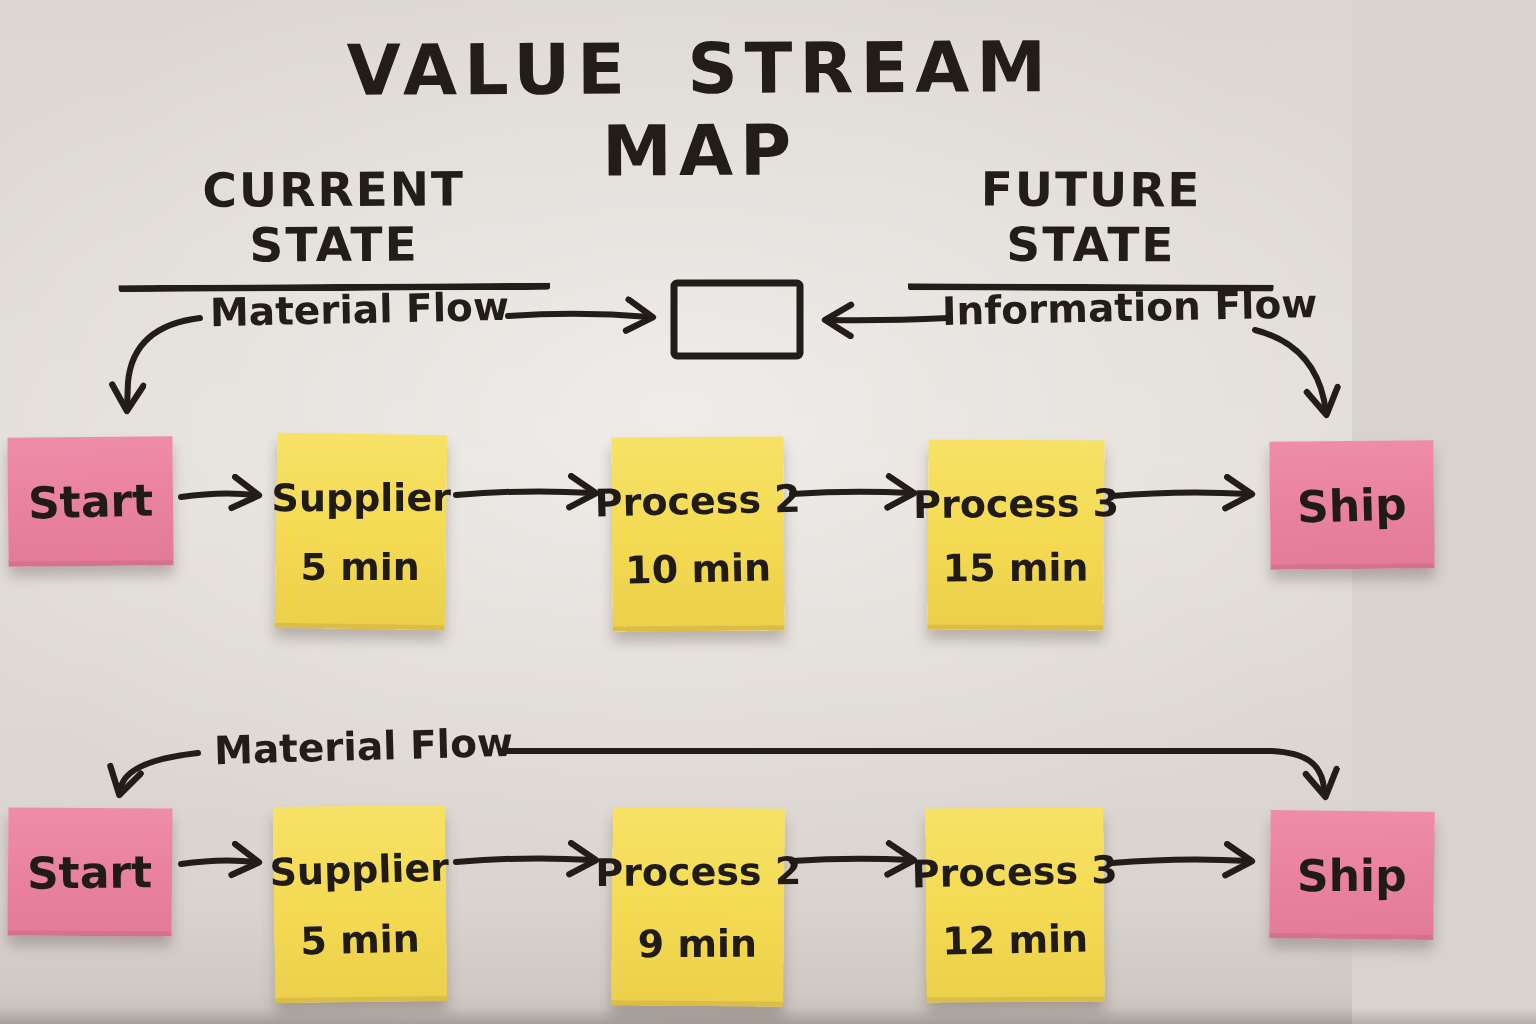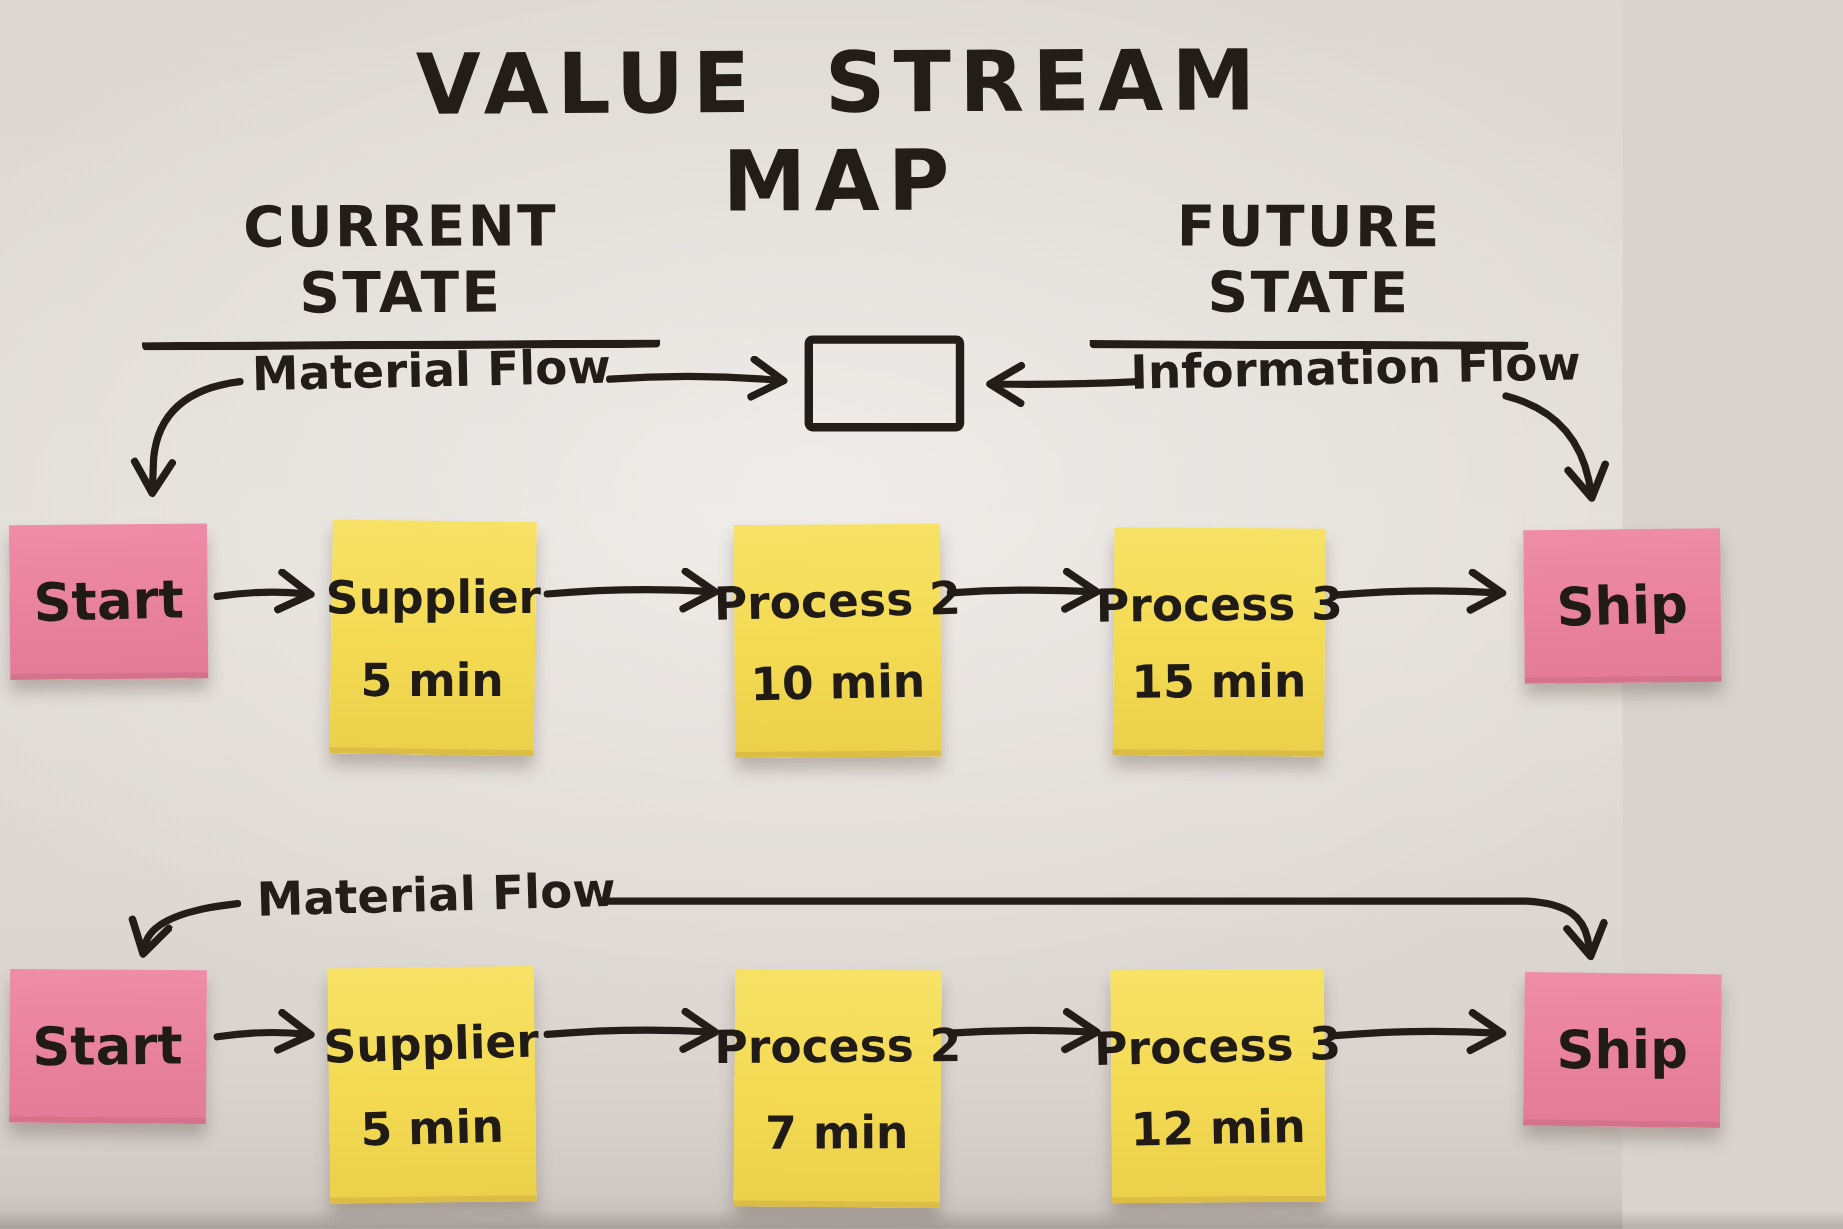--- a/index.html
+++ b/index.html
@@ -145,21 +145,21 @@
 
   <div id="note-start-2" class="note pink">
     <div class="note-label">Start</div>
   </div>
   <div id="note-supplier-2" class="note yellow">
     <div class="note-label">Supplier</div>
     <div class="note-duration">5 min</div>
   </div>
   <div id="note-process2-2" class="note yellow">
     <div class="note-label">Process 2</div>
-    <div class="note-duration">7 min</div>
+    <div class="note-duration">9 min</div>
   </div>
   <div id="note-process3-2" class="note yellow">
     <div class="note-label">Process 3</div>
     <div class="note-duration">12 min</div>
   </div>
   <div id="note-ship-2" class="note pink">
     <div class="note-label">Ship</div>
   </div>
 
   <div id="board-bottom-shade"></div>

